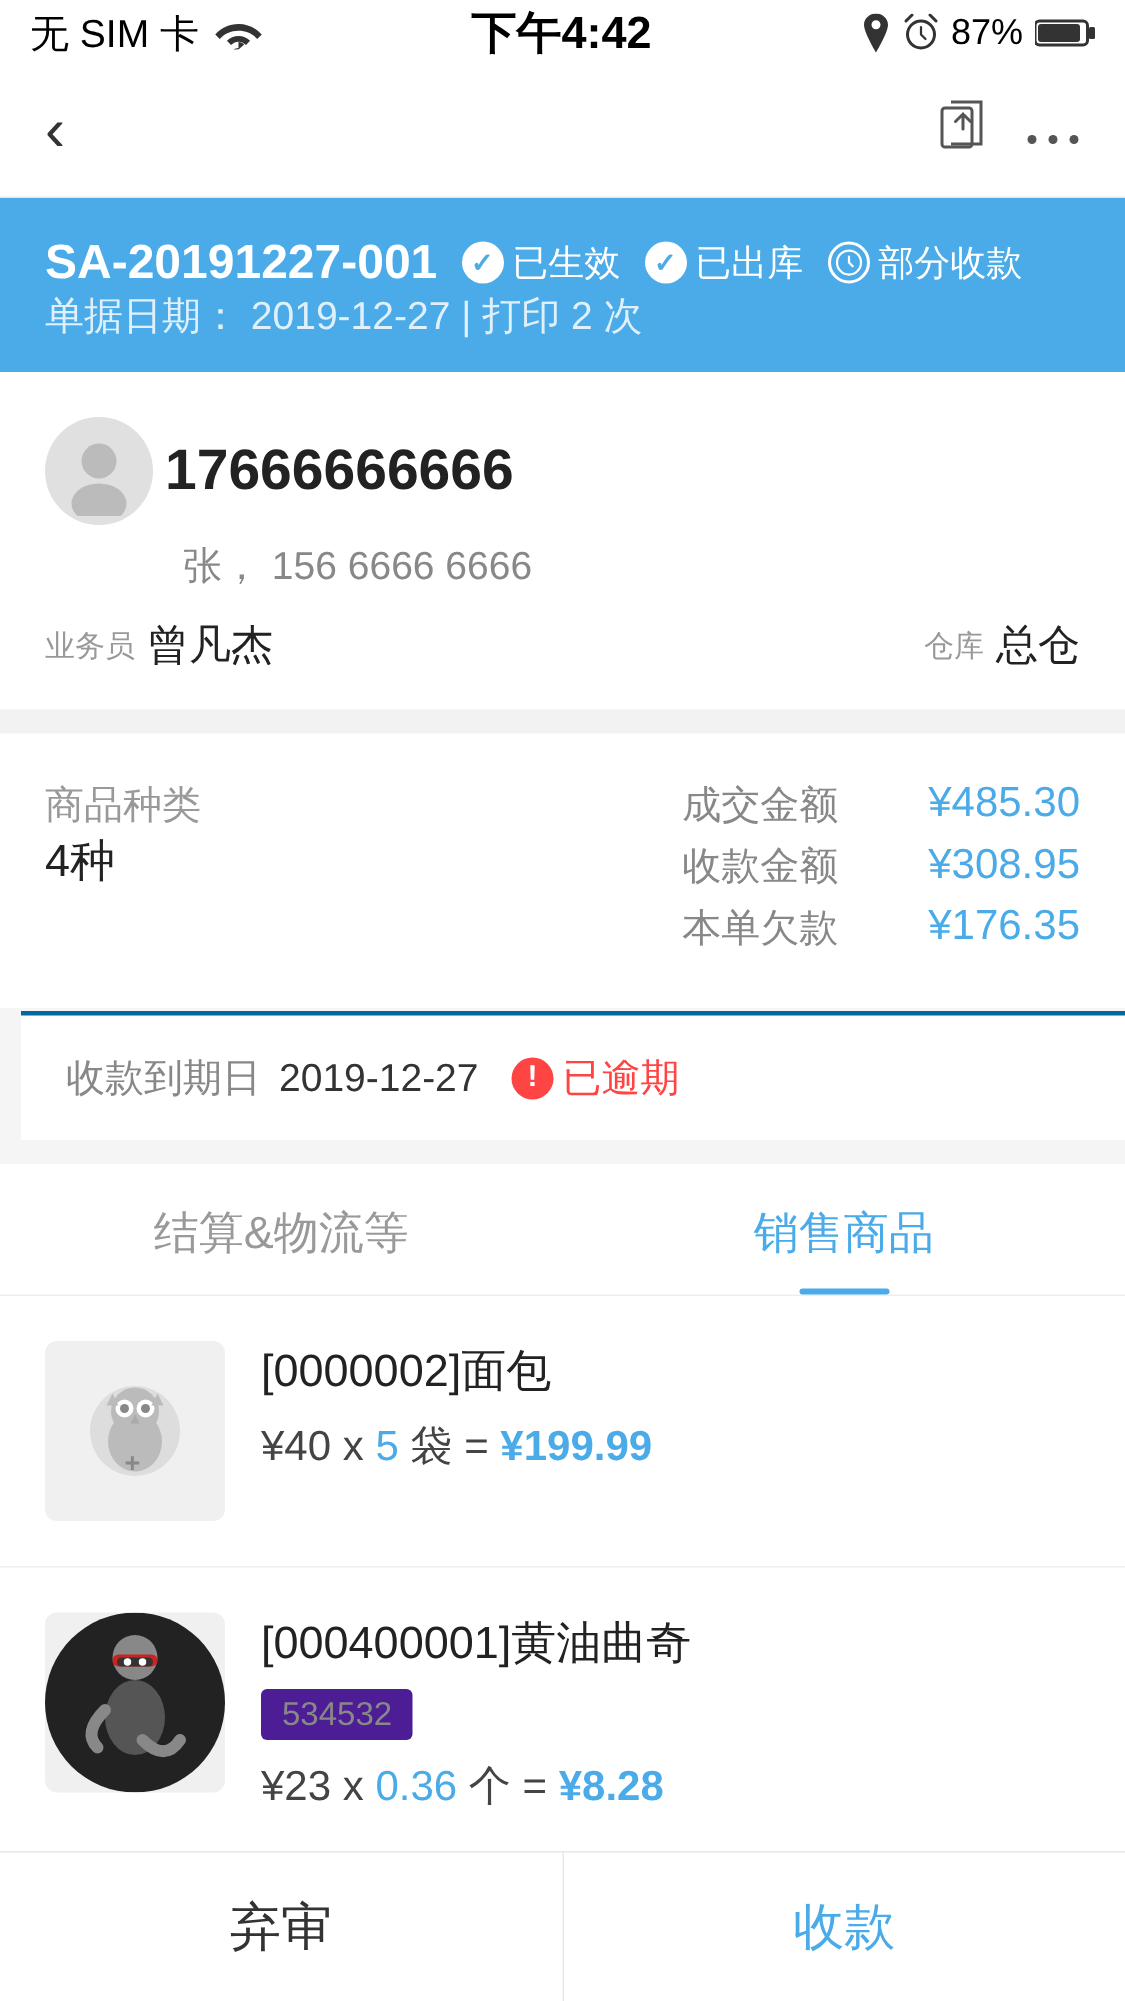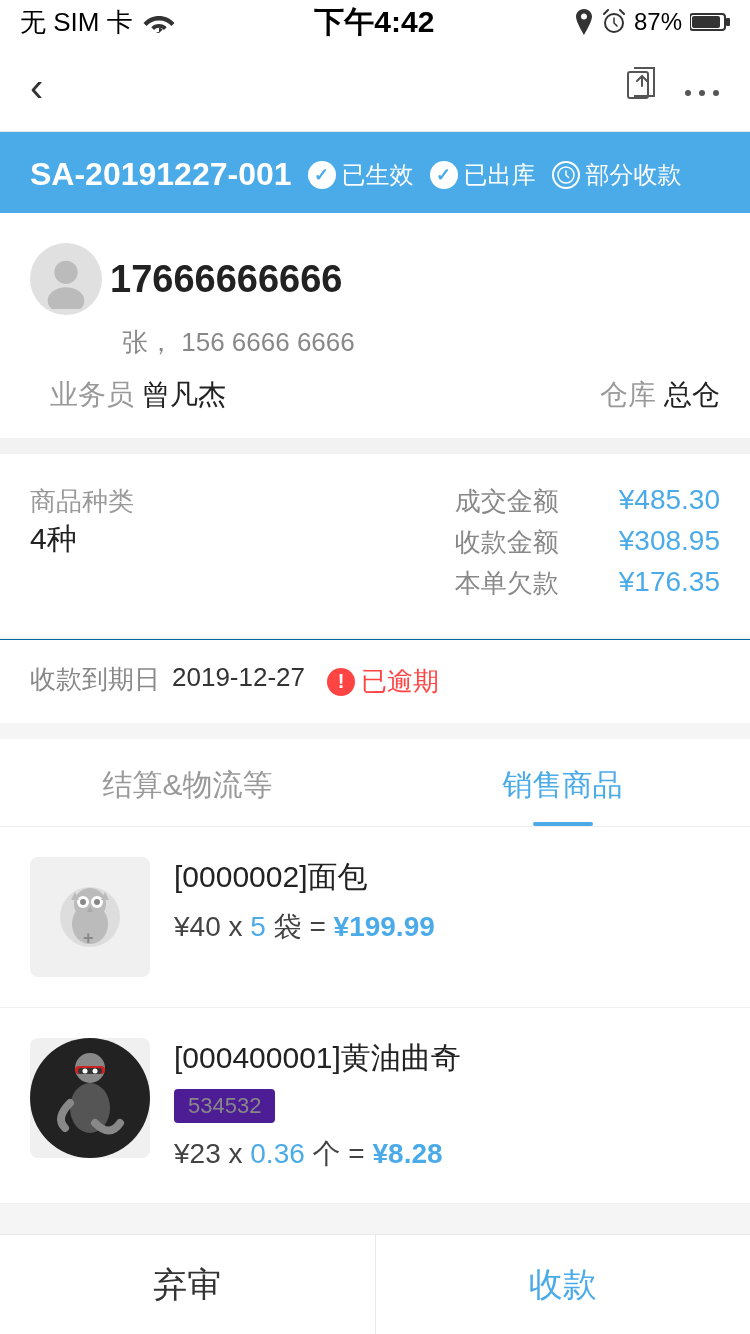--- a/index.html
+++ b/index.html
@@ -161,22 +161,21 @@
       color: #444;
       gap: 0;
     }
     .meta-item {
       display: flex;
       align-items: center;
       gap: 8px;
     }
     .meta-label {
       color: #999;
-      font-size: 28px;
-      margin-left: 20px;
+      font-size: 20px;
     }
     .meta-value {
       color: #222;
       font-size: 28px;
       font-weight: 500;
     }
     .meta-spacer {
       flex: 1;
     }
 
@@ -221,23 +220,25 @@
       font-size: 28px;
       color: #4AABE8;
       font-weight: 500;
     }
 
     
     .due-section {
       background: #fff;
       padding: 22px 30px;
       margin-top: 2px;
-      border-top: 1px solid #0369a1;
-      display: flex;
+      border-top: 3px solid #0369a1;
+      display: flex;
+      align-items: center;
       gap: 12px;
+      margin-left: 14px;
     }
     .due-label {
       font-size: 26px;
       color: #888;
     }
     .due-date {
       font-size: 26px;
       color: #333;
     }
     .overdue-badge {
@@ -439,20 +440,25 @@
     <div class="status-badge">
       <span class="status-clock">
         <svg width="18" height="18" viewBox="0 0 18 18">
           <circle cx="9" cy="9" r="8" fill="none" stroke="white" stroke-width="1.5"></circle>
           <path d="M9 5v4l2.5 2.5" stroke="white" stroke-width="1.5" fill="none" stroke-linecap="round"></path>
         </svg>
       </span>
       <span>部分收款</span>
     </div>
   </div>
+  <div class="blue-header-row2">
+    <span>单据日期：</span>
+    <span>2019-12-27</span>
+    <span>| 打印 2 次</span>
+  </div>
 </div>
 
 <div class="customer-section">
   <div class="customer-row1">
     <div class="avatar">
       <svg width="72" height="72" viewBox="0 0 72 72">
         <circle cx="36" cy="36" r="36" fill="#e0e0e0"></circle>
         <circle cx="36" cy="28" r="14" fill="#bbb"></circle>
         <ellipse cx="36" cy="62" rx="22" ry="16" fill="#bbb"></ellipse>
       </svg>

